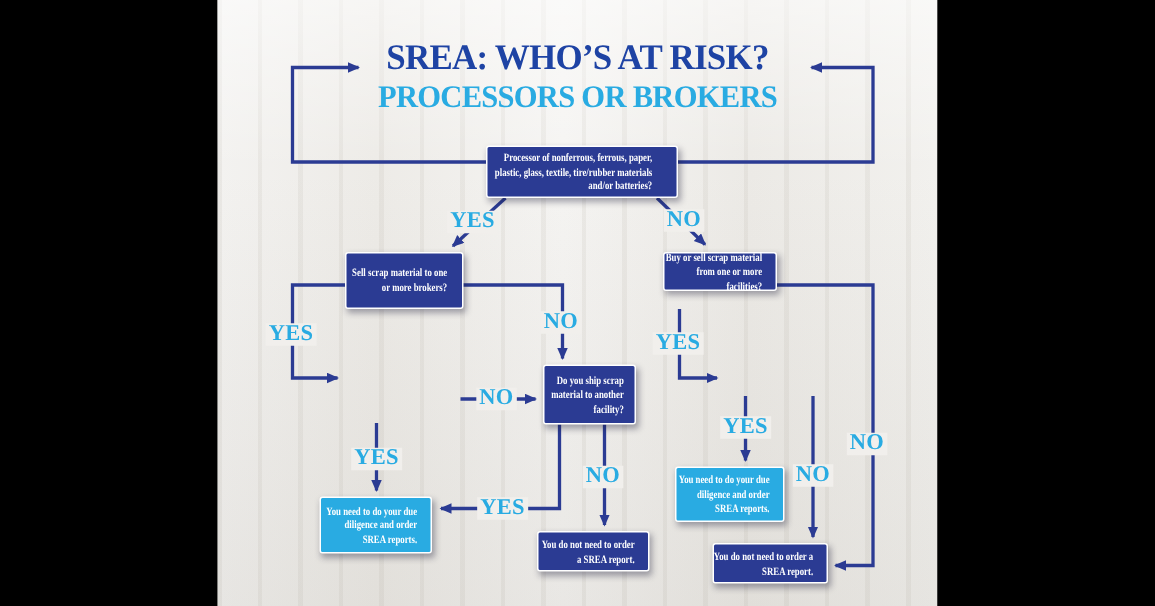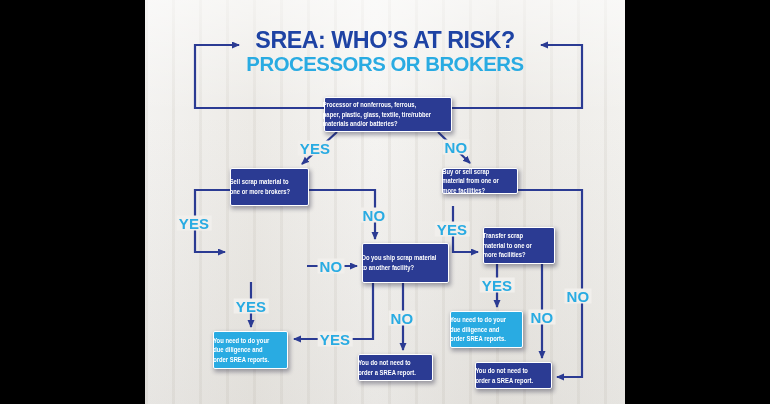--- a/index.html
+++ b/index.html
@@ -6,30 +6,31 @@
   .stage{position:relative;width:770px;height:404px;background:#000;overflow:hidden;
          font-family:"Liberation Sans", sans-serif;}
   .bar{position:absolute;top:0;height:404px;background:#000;}
   .bar.left{left:0;width:145px;}
   .bar.right{right:0;width:145px;}
   .content{position:absolute;left:145px;top:0;width:480px;height:404px;
     background:
       linear-gradient(180deg, rgba(255,255,255,.55) 0%, rgba(255,255,255,0) 28%, rgba(125,118,106,.10) 100%),
       repeating-linear-gradient(90deg, rgba(185,180,170,.16) 0 3px, rgba(255,255,255,0) 3px 27px),
       linear-gradient(90deg,#f3f2f0 0%,#edebe7 22%,#f5f4f2 48%,#eceae6 74%,#f2f1ee 100%);
+    font-family: Liberation Serif, serif;
   }
   .lines{position:absolute;left:0;top:0;}
   .flow{stroke:#2B3B93;stroke-width:2.2;fill:none;}
   .titlewrap{position:absolute;left:0;top:27px;width:100%;text-align:center;}
   .t1{font-size:24px;font-weight:bold;color:#1E43A4;letter-spacing:-.5px;
       transform:scaleX(.97);transform-origin:50% 50%;line-height:1.05;}
   .t2{font-size:21px;font-weight:bold;color:#29ABE2;letter-spacing:-.5px;
       transform:scaleX(.97);transform-origin:50% 50%;line-height:1.05;margin-top:1px;}
   .node{position:absolute;display:flex;align-items:center;justify-content:center;
-        border-radius:2px;border:1.5px solid #fff;color:#fff;text-align:left;
+        border-radius:2px;border:1.5px solid #fff;color:#fff;text-align:right;
         font-weight:bold;box-shadow:1.5px 2.5px 4px rgba(30,30,55,.38);box-sizing:border-box;}
   .dark{background:#2B3B93;}
   .cyan{background:#29ABE2;}
   .nt{display:block;width:128%;margin-left:-14%;transform:scaleX(.78);
       transform-origin:50% 50%;font-size:7.5px;line-height:1.28;}
   .lbl{position:absolute;transform:translate(-50%,-50%);color:#29ABE2;
        font-weight:bold;font-size:15px;letter-spacing:.2px;
        background:#f1efec;padding:0 2px;line-height:1;}
 </style>
 </head>
@@ -69,31 +70,28 @@
 
     <div class="node dark" style="left:179px;top:97px;width:128px;height:35px">
       <span class="nt">Processor of nonferrous, ferrous, paper, plastic, glass, textile, tire/rubber materials and/or batteries?</span>
     </div>
 
     <div class="node dark" style="left:85px;top:168px;width:79px;height:38px">
       <span class="nt">Sell scrap material to one or more brokers?</span>
     </div>
 
 
-    <div class="node dark" style="left:217px;top:243px;width:87px;height:40px">
+    <div class="node dark" style="left:217px;top:243px;width:62px;height:40px">
       <span class="nt">Do you ship scrap material to another facility?</span>
     </div>
 
     <div class="node dark" style="left:297px;top:168px;width:76px;height:26px">
       <span class="nt">Buy or sell scrap material from one or more facilities?</span>
     </div>
 
-    <div class="node dark" style="left:338px;top:227px;width:72px;height:37px">
-      <span class="nt">Transfer scrap material to one or more facilities?</span>
-    </div>
 
     <div class="node cyan" style="left:68px;top:331px;width:75px;height:38px">
       <span class="nt">You need to do your due diligence and order SREA reports.</span>
     </div>
 
     <div class="node dark" style="left:213px;top:354px;width:75px;height:27px">
       <span class="nt">You do not need to order a SREA report.</span>
     </div>
 
     <div class="node cyan" style="left:305px;top:311px;width:73px;height:37px">

